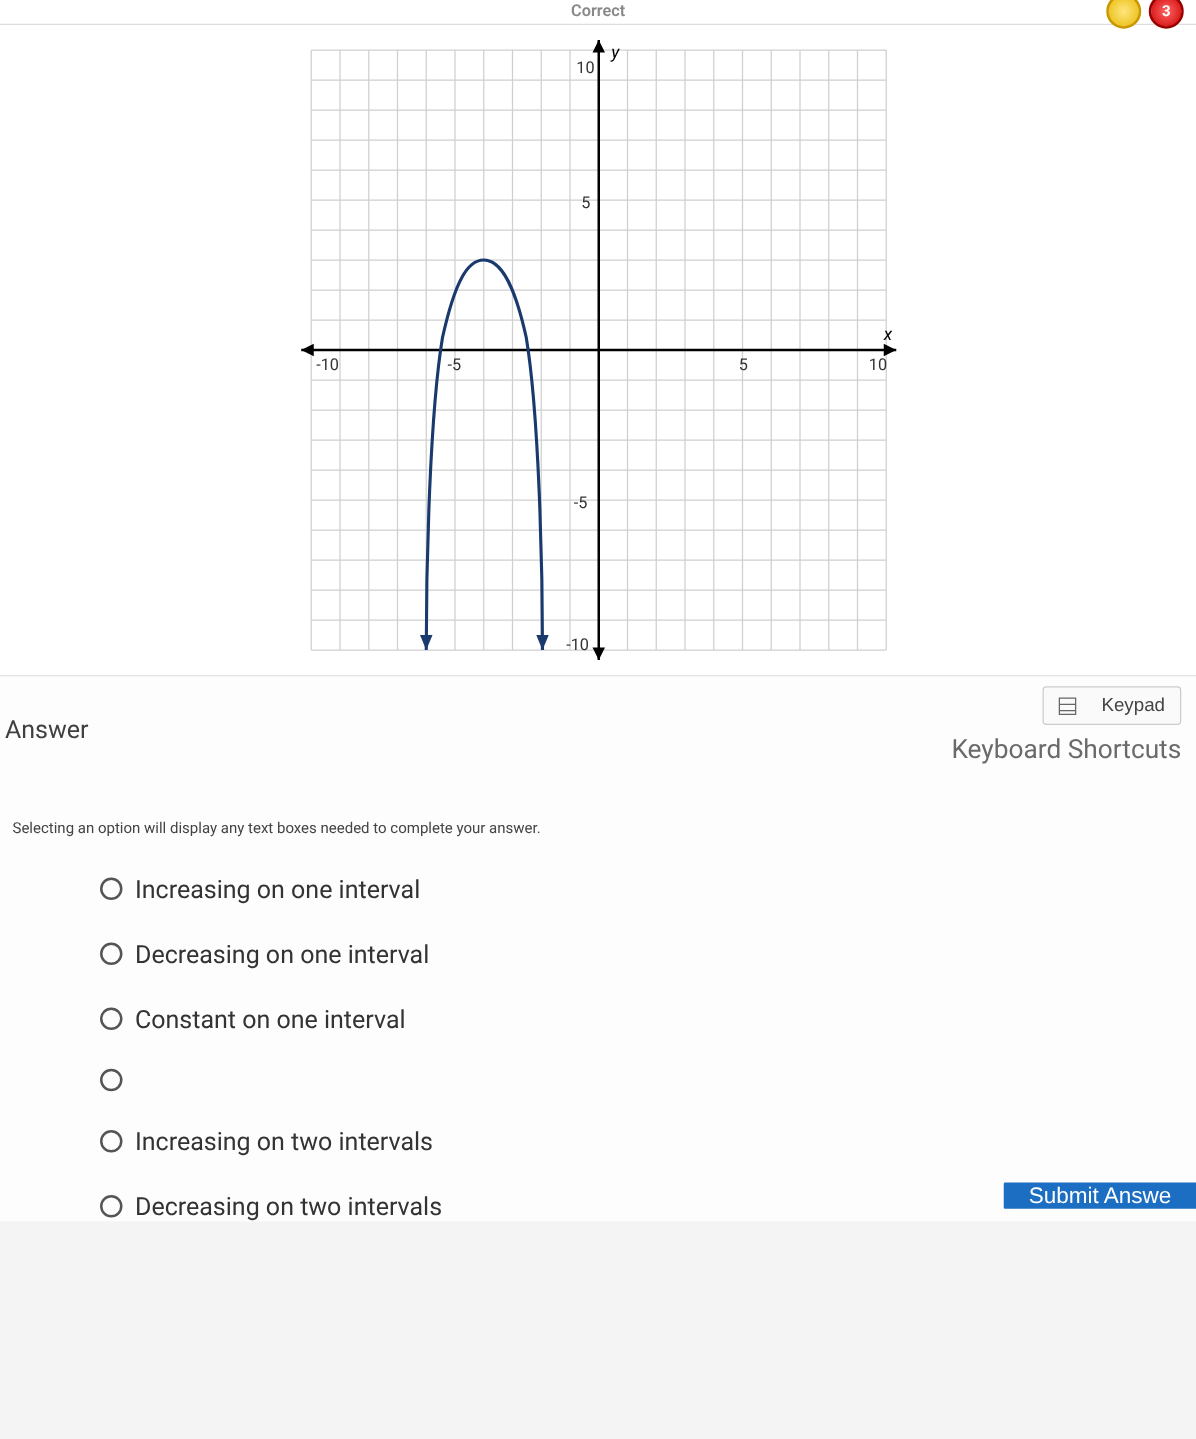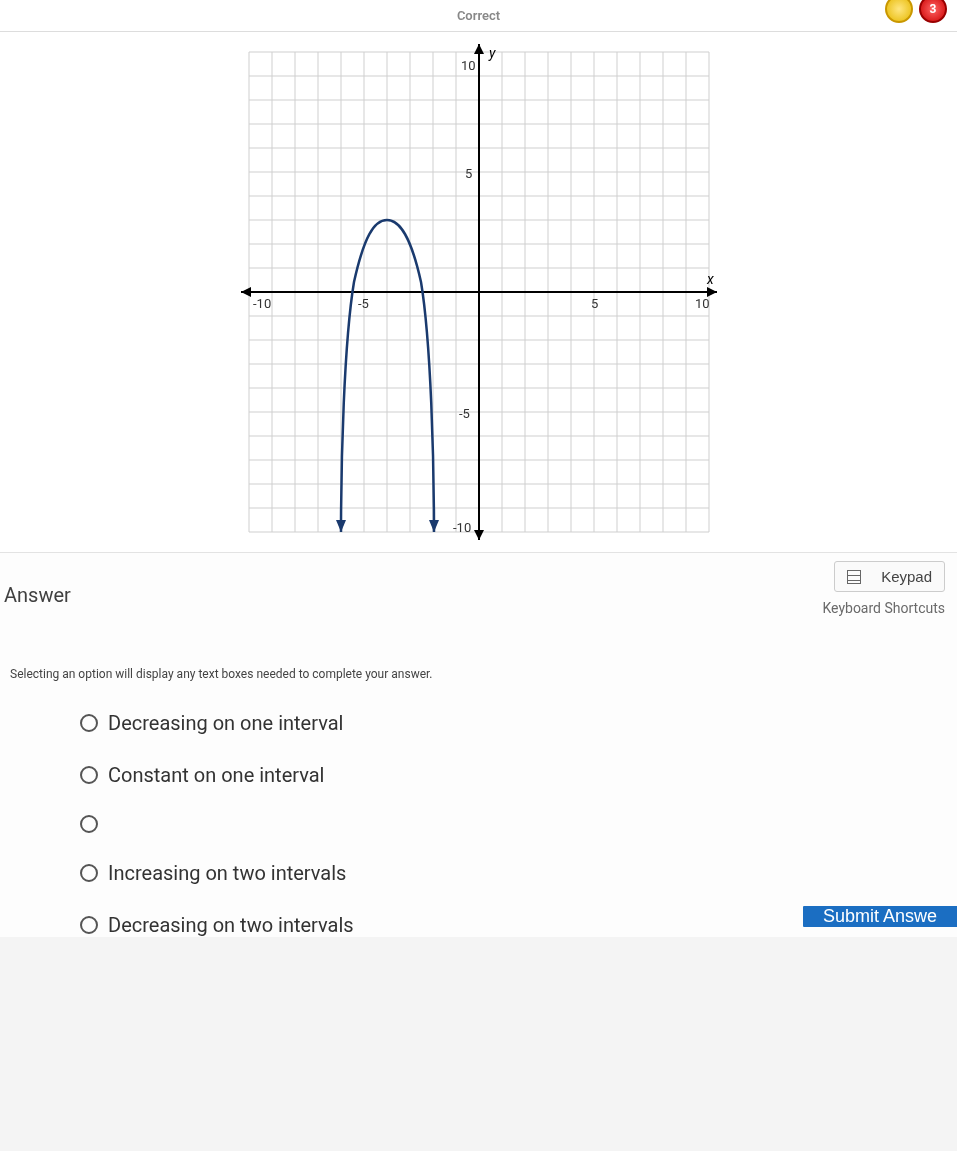--- a/index.html
+++ b/index.html
@@ -5,21 +5,21 @@
   * { box-sizing: border-box; margin: 0; padding: 0; }
   body {
     font-family: -apple-system, BlinkMacSystemFont, "Segoe UI", Roboto, sans-serif;
     background: #f4f4f4;
     width: 957px;
     height: 1151px;
     position: relative;
     overflow: hidden;
   }
   .top-bar {
-    height: 32px;
+    height: 20px;
     background: #fff;
     display: flex;
     align-items: center;
     justify-content: center;
     position: relative;
     border-bottom: 1px solid #ddd;
   }
   .correct-tag {
     font-size: 13px;
     color: #888;
@@ -84,21 +84,21 @@
     border:1px solid #666;
     position:relative;
   }
   .keypad-btn .kicon::before,
   .keypad-btn .kicon::after{
     content:"";position:absolute;background:#666;
   }
   .keypad-btn .kicon::before{left:0;right:0;top:4px;height:1px;}
   .keypad-btn .kicon::after{left:0;right:0;top:9px;height:1px;}
   .kbd-shortcuts {
-    font-size: 14px;
+    font-size: 21px;
     color: #6a6a6a;
     margin-top: 8px;
   }
   .instruction {
     font-size: 12px;
     color: #444;
     padding: 60px 10px 30px 10px;
   }
   .options {
     padding-left: 80px;
@@ -237,20 +237,24 @@
     <div class="kbd-shortcuts">Keyboard Shortcuts</div>
   </div>
 
   <div class="answer-header">Answer</div>
 
   <div class="instruction">Selecting an option will display any text boxes needed to complete your answer.</div>
 
   <div class="options">
     <label class="option">
       <span class="radio"></span>
+      <span>Increasing on one interval</span>
+    </label>
+    <label class="option">
+      <span class="radio"></span>
       <span>Decreasing on one interval</span>
     </label>
     <label class="option">
       <span class="radio"></span>
       <span>Constant on one interval</span>
     </label>
     <label class="option">
       <span class="radio"></span>
     </label>
     <label class="option">

